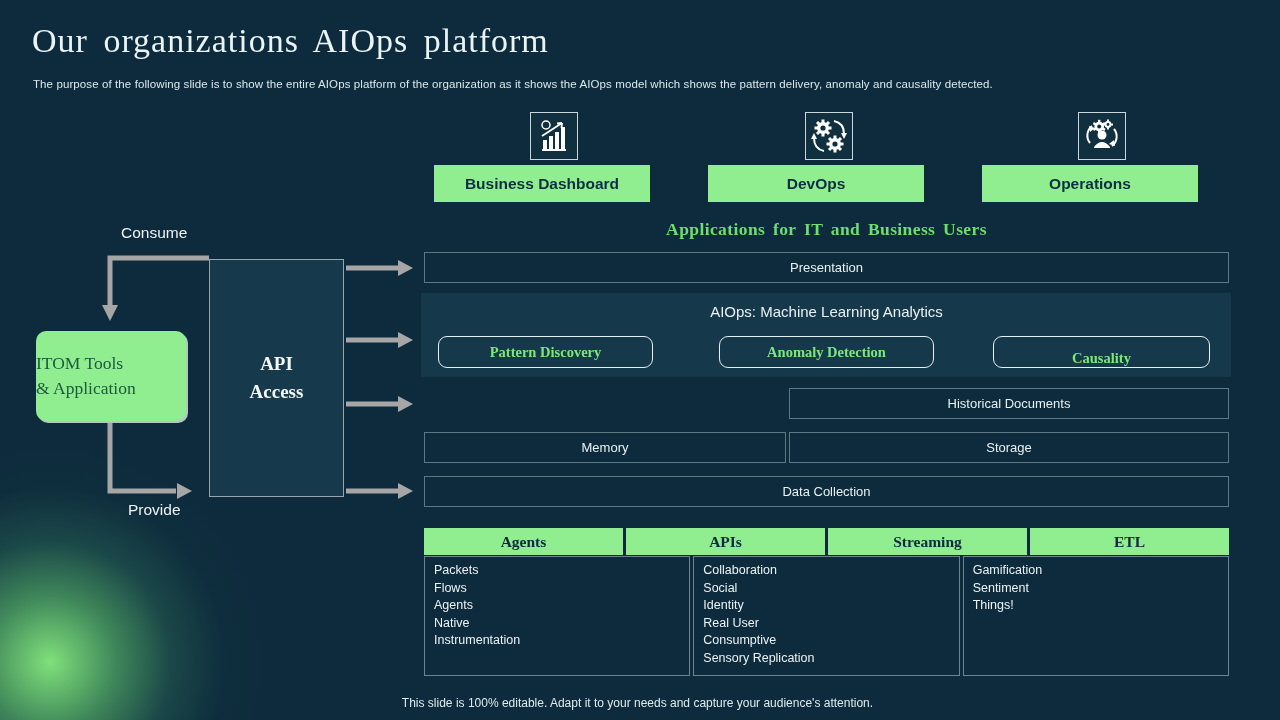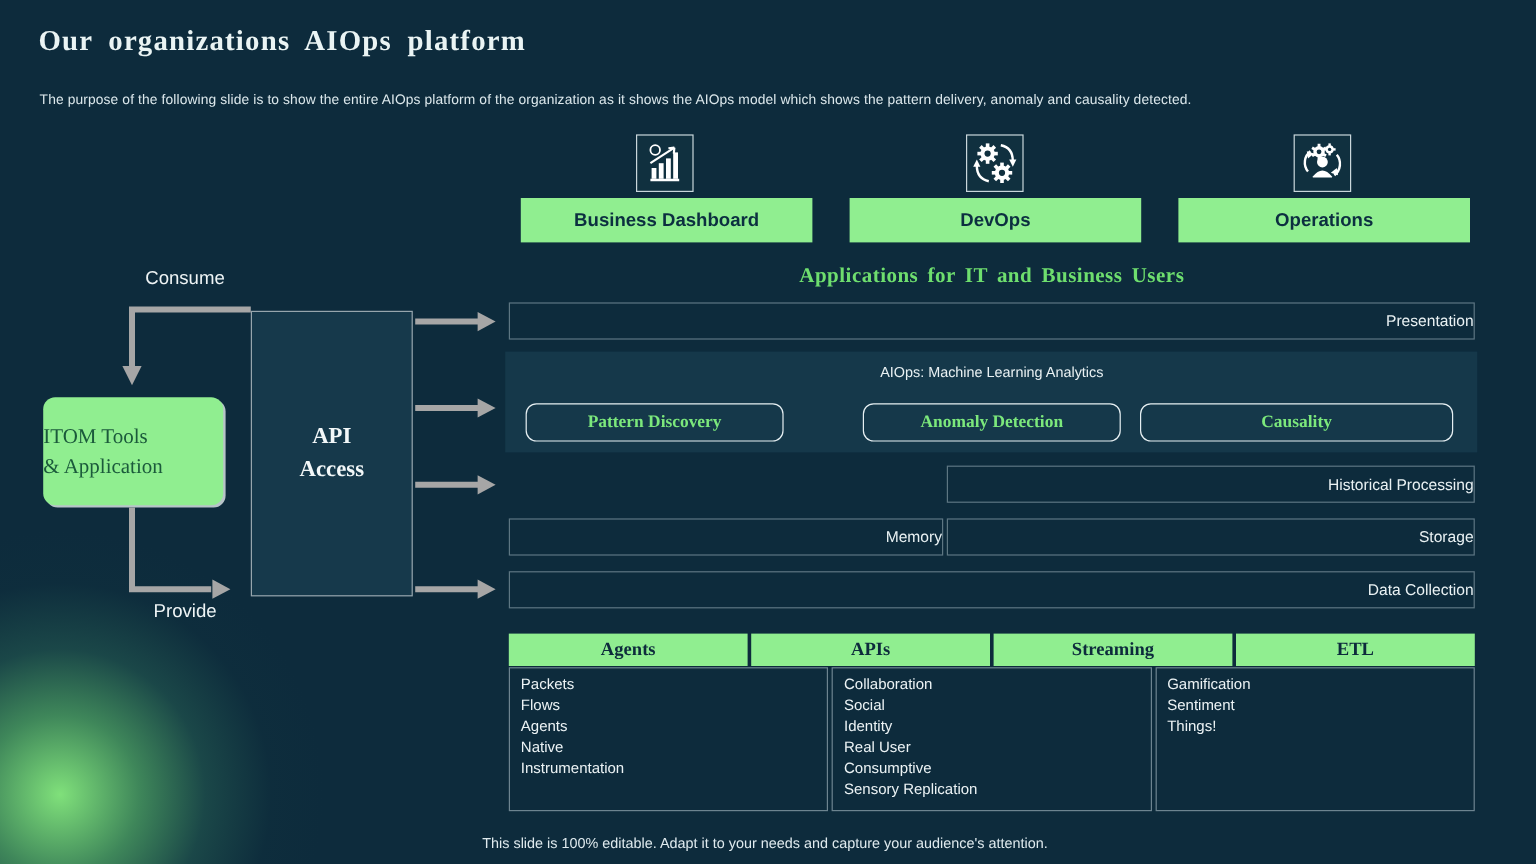--- a/index.html
+++ b/index.html
@@ -10,73 +10,73 @@
       radial-gradient(circle 220px at 50px 662px,
         rgba(134,234,126,0.95) 0%,
         rgba(96,196,110,0.60) 30%,
         rgba(52,124,95,0.35) 55%,
         rgba(20,60,65,0.12) 80%,
         rgba(13,43,60,0) 100%),
       #0d2b3c;
   }
   .title{
     position:absolute;left:32px;top:22px;margin:0;
-    font-family:"Liberation Serif",serif;font-weight:700;
-    font-size:24px;color:#eaf4f4;letter-spacing:1px;word-spacing:6px;
+    font-family:"Liberation Serif",serif;font-weight:400;
+    font-size:34px;color:#eaf4f4;letter-spacing:1px;word-spacing:6px;
   }
   .subtitle{
     position:absolute;left:33px;top:78px;margin:0;width:1040px;
     font-size:11.5px;color:#dce8ec;letter-spacing:0.1px;
   }
   .icon-box{
     position:absolute;top:112px;width:48px;height:48px;box-sizing:border-box;
     border:1px solid #c9d6db;display:flex;align-items:center;justify-content:center;
     background:#10303f;
   }
   .app-btn{
-    position:absolute;top:165px;width:243px;height:37px;background:#90ee90;
+    position:absolute;top:165px;width:216px;height:37px;background:#90ee90;
     display:flex;align-items:center;justify-content:center;
     color:#0c2f40;font-weight:bold;font-size:15.5px;cursor:default;
   }
   .apps-heading{
     position:absolute;left:424px;top:219px;width:805px;text-align:center;
     font-family:"Liberation Serif",serif;font-weight:bold;font-size:17.5px;
     color:#6ede6e;letter-spacing:0.4px;word-spacing:3px;
   }
   .row{
     position:absolute;box-sizing:border-box;height:31px;
     border:1px solid rgba(205,222,228,0.42);
-    display:flex;align-items:center;justify-content:flex-end;
+    display:flex;align-items:center;justify-content:center;
     color:#e9f1f3;font-size:13px;
   }
   .r-full{left:424px;width:805px;}
   .r-presentation{top:252px;}
   .r-datacollection{top:476px;}
   .half-left{left:424px;width:362px;}
   .half-right{left:789px;width:440px;}
   .r-proc{top:388px;}
   .r-mem{top:432px;}
   .aiops-panel{
     position:absolute;left:421px;top:293px;width:810px;height:84px;
     background:#15384a;
   }
   .aiops-title{
     position:absolute;left:424px;top:303px;width:805px;text-align:center;
-    color:#e9f1f3;font-size:12px;
+    color:#e9f1f3;font-size:15px;
   }
   .pill{
     position:absolute;top:336px;height:32px;box-sizing:border-box;
     border:1px solid #e6eff2;border-radius:9px;
     display:flex;align-items:center;justify-content:center;
     font-family:"Liberation Serif",serif;font-weight:bold;font-size:14.5px;
     color:#7ce87c;background:transparent;cursor:default;
   }
   .pill-1{left:438px;width:215px;}
   .pill-2{left:719px;width:215px;}
-  .pill-3{left:950px;width:261px;}
+  .pill-3{left:993px;width:217px;align-items:flex-end;}
   .tbl-head,.tbl-body{
     position:absolute;left:424px;width:805px;display:flex;gap:3px;
   }
   .tbl-head{top:528px;height:27px;}
   .tbl-body{top:556px;height:120px;}
   .th-cell{
     flex:1 1 0;background:#90ee90;display:flex;align-items:center;justify-content:center;
     font-family:"Liberation Serif",serif;font-weight:bold;font-size:15.5px;color:#0d2b3c;
   }
   .td-cell{
@@ -210,21 +210,21 @@
     <span>Pattern Discovery</span>
   </div>
   <div class="pill pill-2">
     <span>Anomaly Detection</span>
   </div>
   <div class="pill pill-3">
     <span>Causality</span>
   </div>
 
   <div class="row half-right r-proc">
-    <span>Historical Processing</span>
+    <span>Historical Documents</span>
   </div>
 
   <div class="row half-right r-mem">
     <span>Storage</span>
   </div>
   <div class="row half-left r-mem">
     <span>Memory</span>
   </div>
 
   <div class="row r-full r-datacollection">

